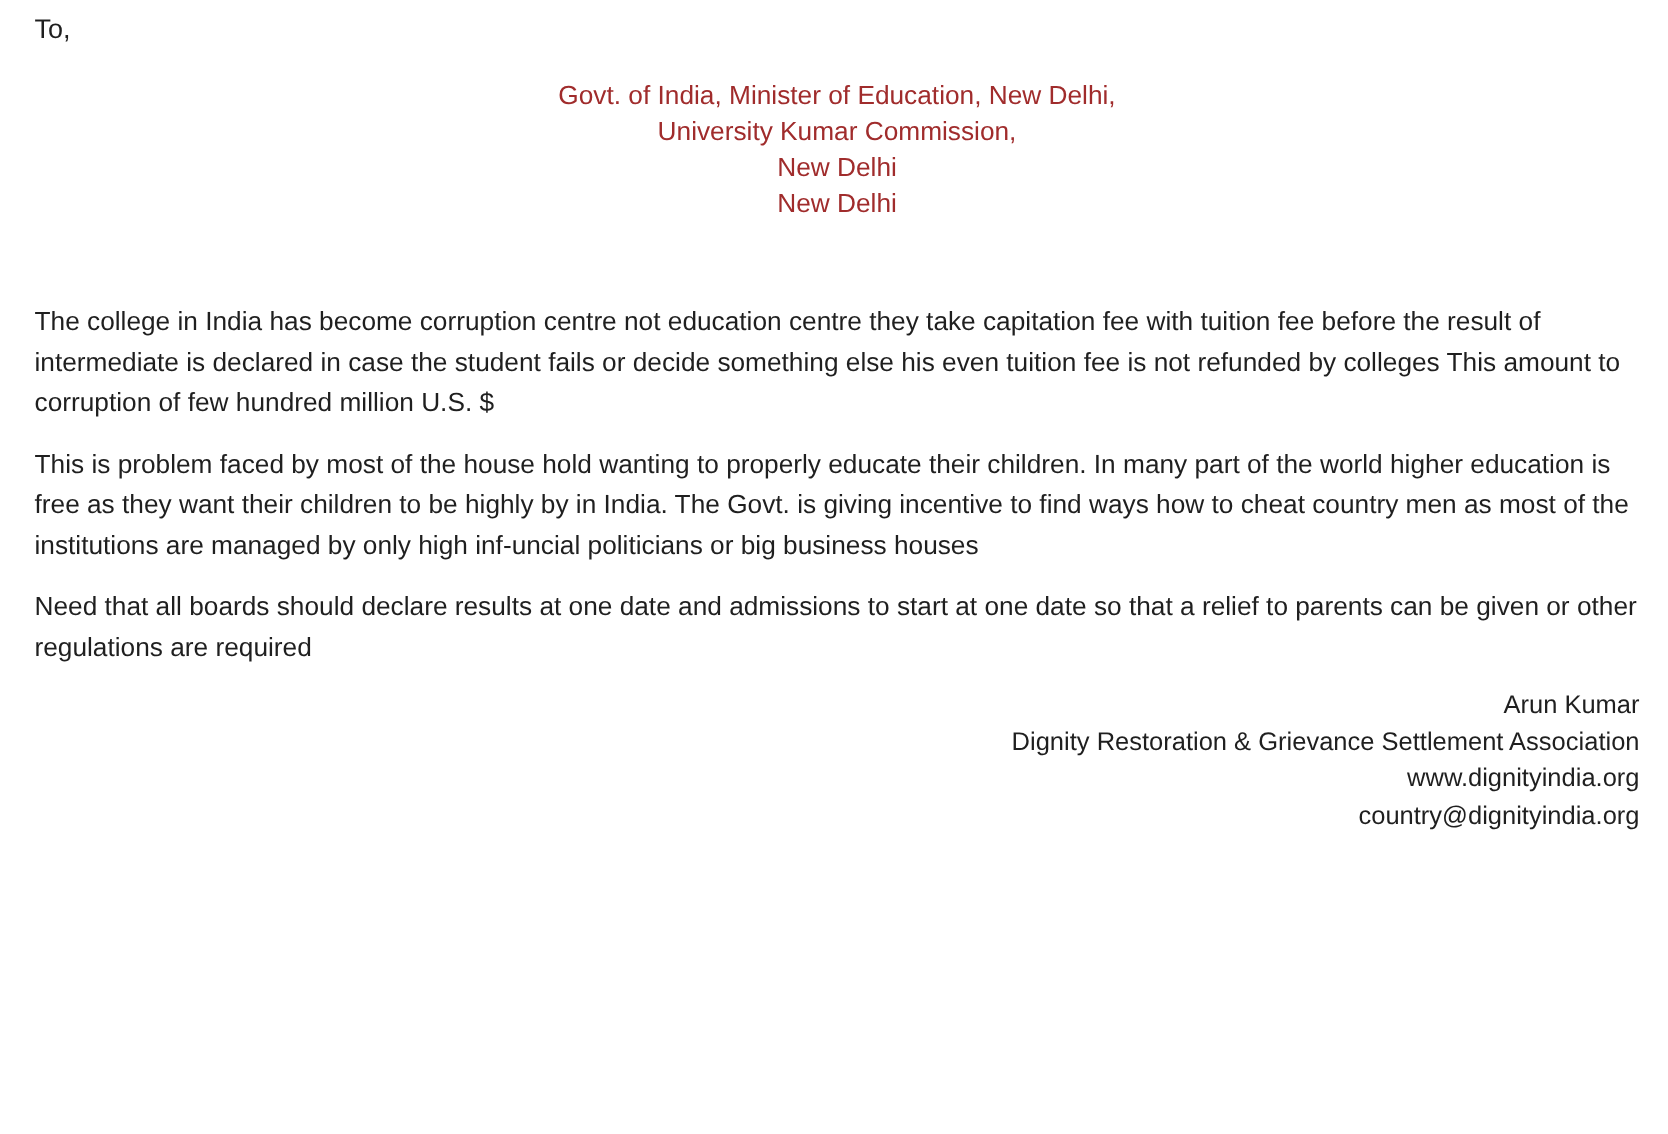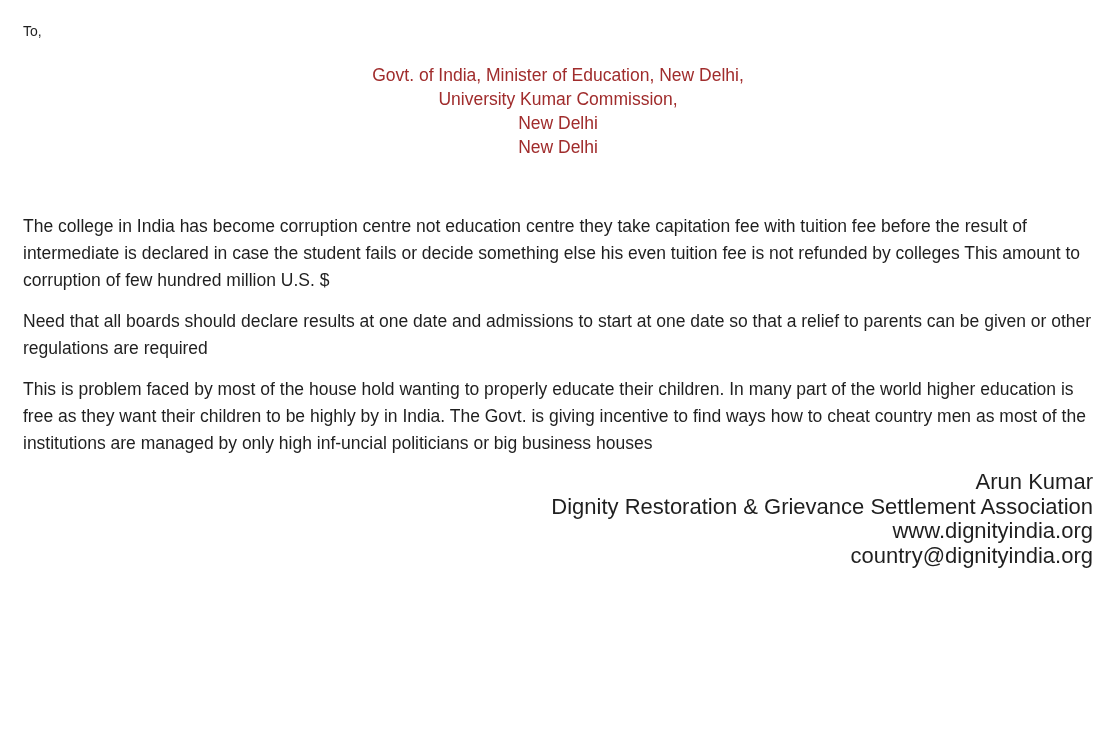--- a/index.html
+++ b/index.html
@@ -13,43 +13,43 @@
     position: relative;
     width: 1112px;
     height: 756px;
     background: var(--bg-color);
     font-family: "Liberation Sans", sans-serif;
     color: var(--body-color);
     overflow: hidden;
     padding: 0 19px 0 23px;
   }
   .salutation {
-    padding-top: 20px;
-    font-size: 14px;
+    padding-top: 8px;
+    font-size: 18px;
     line-height: 22px;
     color: var(--body-color);
   }
   .recipients {
     margin-top: 21px;
     font-size: 17.5px;
     line-height: 24px;
     color: var(--recipient-color);
     text-align: center;
   }
   .para {
     font-size: 17.5px;
     line-height: 27px;
     color: var(--body-color);
     max-width: 1072px;
   }
   .para.first { margin-top: 54px; }
   .para + .para { margin-top: 14px; }
   .signature {
     margin-top: 13px;
-    font-size: 22px;
+    font-size: 17px;
     line-height: 24.5px;
     text-align: right;
     color: var(--body-color);
   }
 </style>
 </head>
 <body>
 
 <div class="page">
 
@@ -57,23 +57,23 @@
 
   <div class="recipients">
     <div>Govt. of India, Minister of Education, New Delhi,</div>
     <div>University Kumar Commission,</div>
     <div>New Delhi</div>
     <div>New Delhi</div>
   </div>
 
   <p class="para first">The college in India has become corruption centre not education centre they take capitation fee with tuition fee before the result of intermediate is declared in case the student fails or decide something else his even tuition fee is not refunded by colleges This amount to corruption of few hundred million U.S. $</p>
 
+  <p class="para">This is problem faced by most of the house hold wanting to properly educate their children. In many part of the world higher education is free as they want their children to be highly by in India. The Govt. is giving incentive to find ways how to cheat country men as most of the institutions are managed by only high inf-uncial politicians or big business houses</p>
+
   <p class="para">Need that all boards should declare results at one date and admissions to start at one date so that a relief to parents can be given or other regulations are required</p>
-
-  <p class="para">This is problem faced by most of the house hold wanting to properly educate their children. In many part of the world higher education is free as they want their children to be highly by in India. The Govt. is giving incentive to find ways how to cheat country men as most of the institutions are managed by only high inf-uncial politicians or big business houses</p>
 
   <div class="signature">
     <div>Arun Kumar</div>
     <div>Dignity Restoration &amp; Grievance Settlement Association</div>
     <div>www.dignityindia.org</div>
     <div>country@dignityindia.org</div>
   </div>
 
 </div>
 

